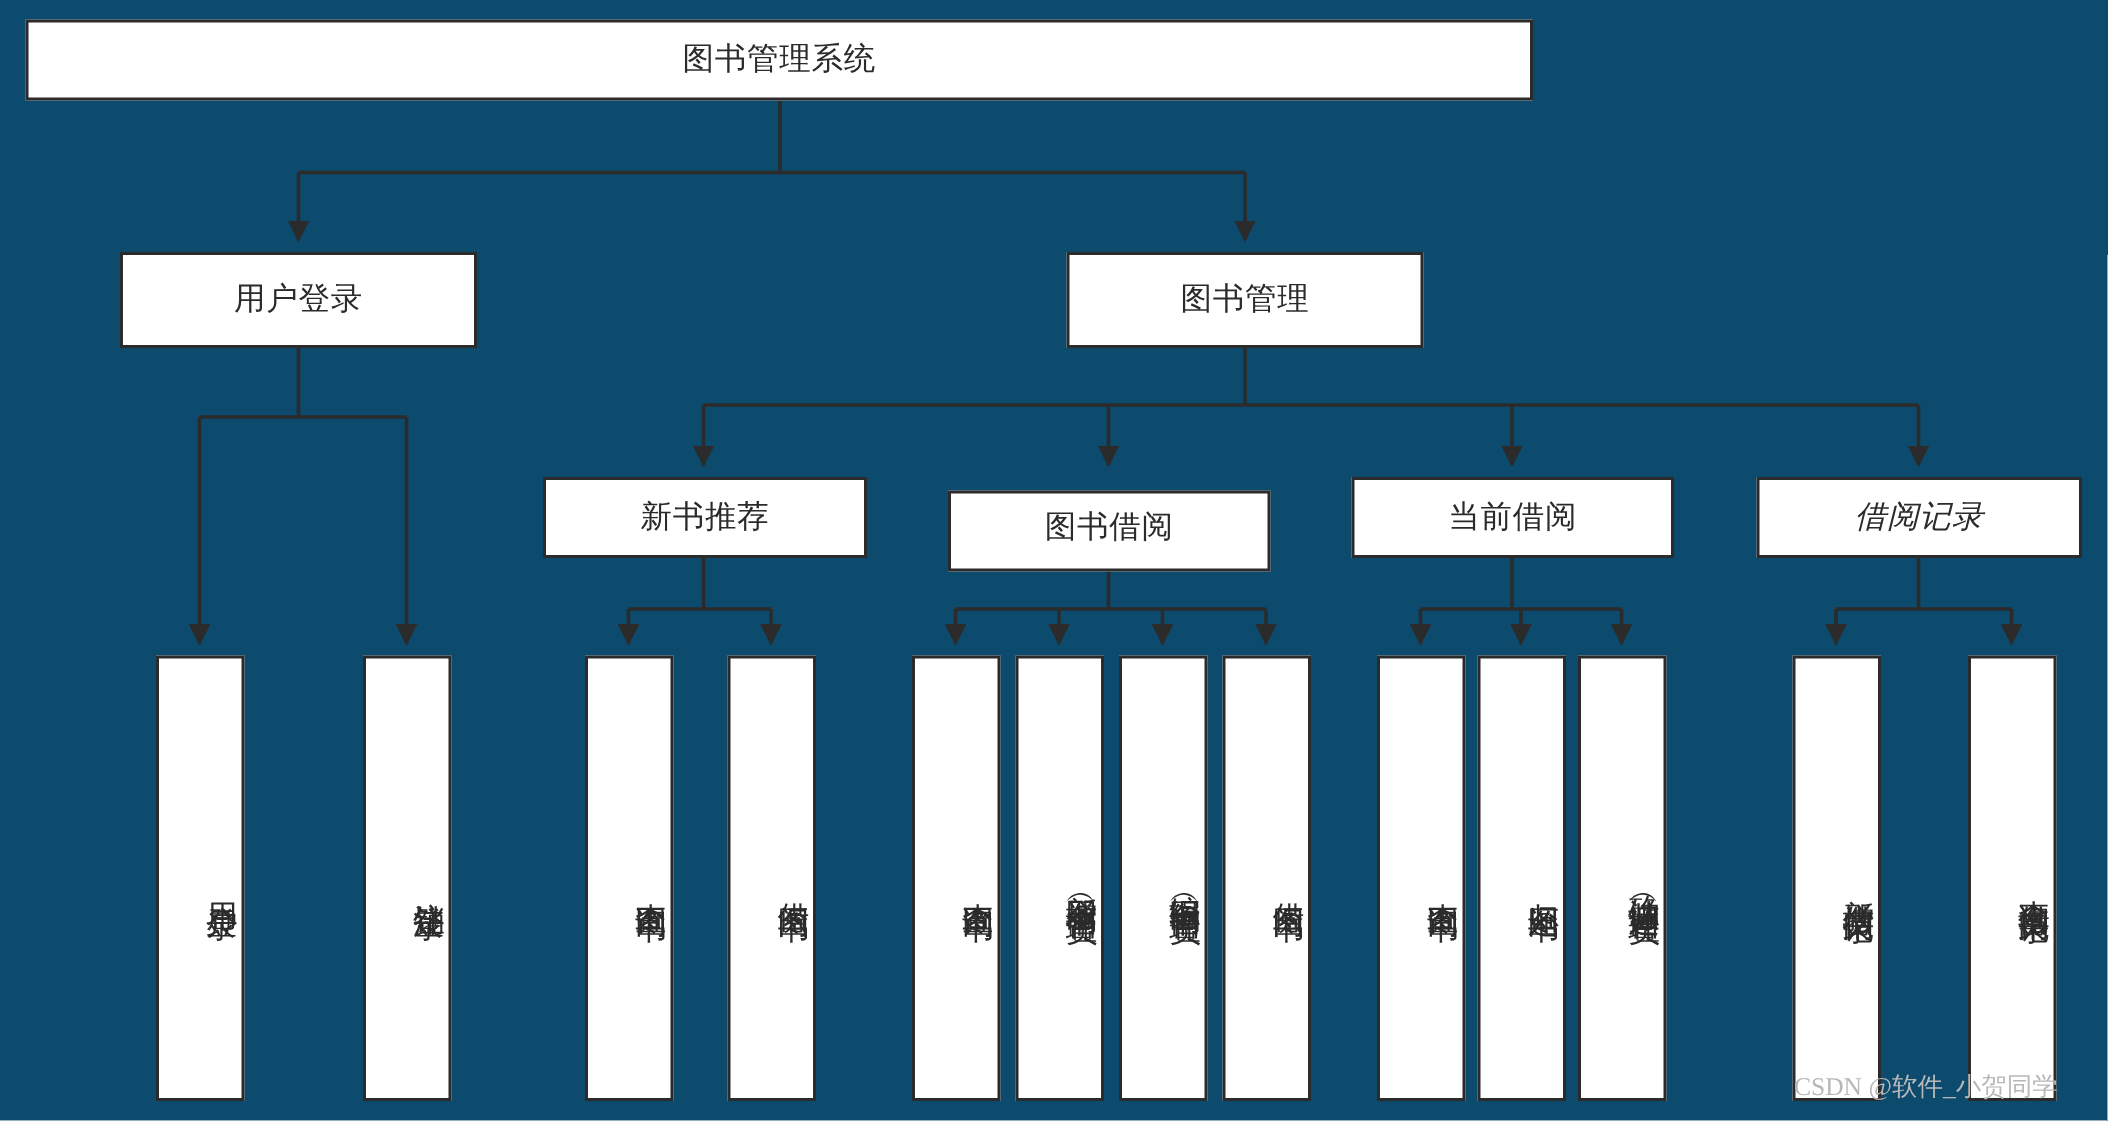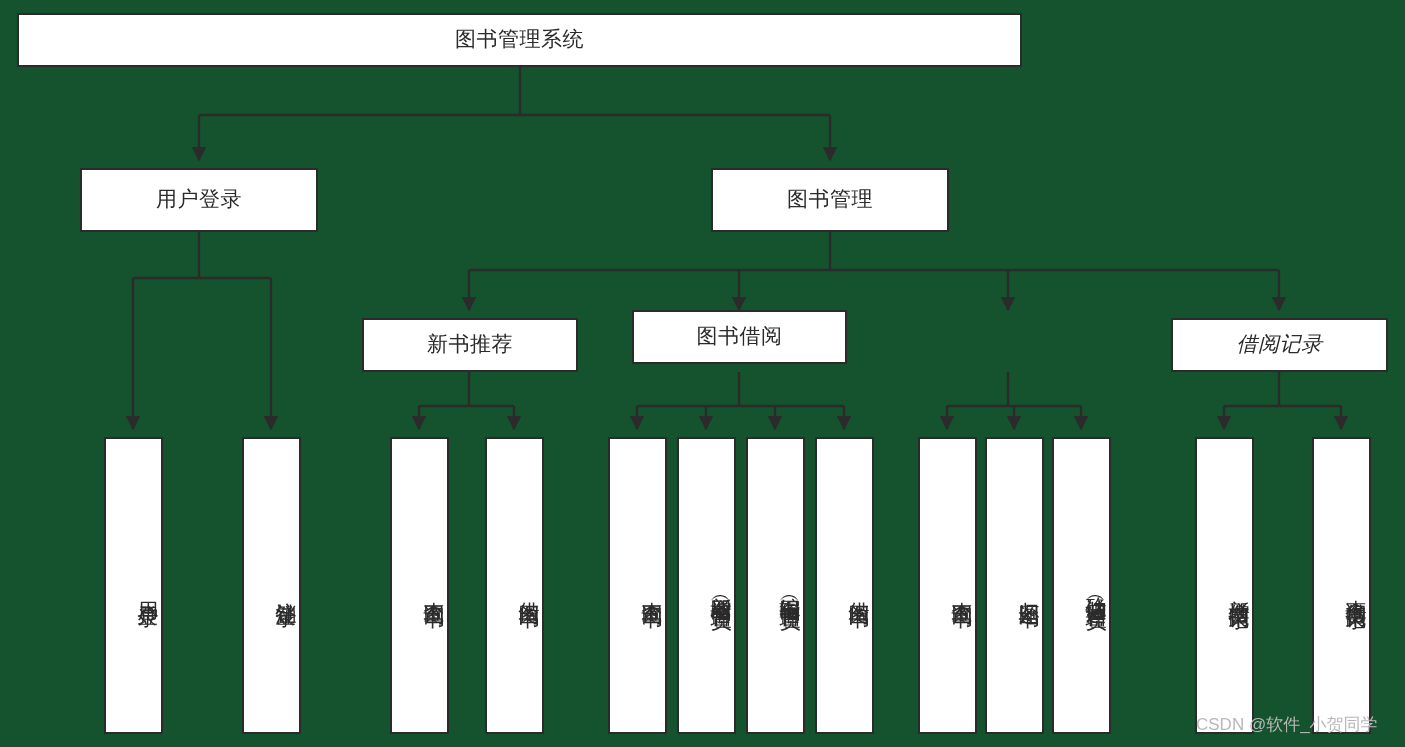--- a/index.html
+++ b/index.html
@@ -4,21 +4,21 @@
 <style>
   html, body {
     margin: 0;
     padding: 0;
     background: #ffffff;
   }
   #canvas {
     position: relative;
     width: 1405px;
     height: 747px;
-    background: #14532d;
+    background: #0c4a6e;
     font-family: "DejaVu Sans", "Liberation Sans", sans-serif;
     overflow: hidden;
   }
   #svg-layer {
     position: absolute;
     left: 0;
     top: 0;
     width: 1405px;
     height: 747px;
   }
@@ -55,21 +55,21 @@
     white-space: nowrap;
   }
   .watermark {
     position: absolute;
     left: 1196px;
     top: 713px;
     font-size: 17px;
     color: #b8b8b8;
     white-space: nowrap;
     z-index: 3;
-    font-family: Liberation Sans, sans-serif;
+    font-family: Liberation Serif, serif;
   }
 </style>
 </head>
 <body>
 
 <div id="canvas">
 
   <svg id="svg-layer" viewBox="0 0 1405 747" xmlns="http://www.w3.org/2000/svg">
     <defs>
       <marker id="arrow" viewBox="0 0 10 10" refX="9" refY="5" markerWidth="6" markerHeight="6" orient="auto-start-reverse">
@@ -127,22 +127,25 @@
   <div class="node horiz" style="left:80px; top:168px; width:238px; height:64px;">
     <span>用户登录</span>
   </div>
   <div class="node horiz" style="left:362px; top:318px; width:216px; height:54px;">
     <span>新书推荐</span>
   </div>
 
   <div class="node horiz" style="left:711px; top:168px; width:238px; height:64px;">
     <span>图书管理</span>
   </div>
-  <div class="node horiz" style="left:632px; top:310px; width:215px; height:54px;">
+  <div class="node horiz" style="left:632px; top:327px; width:215px; height:54px;font-family:Liberation Mono, monospace;">
     <span>图书借阅</span>
+  </div>
+  <div class="node horiz" style="left:901px; top:318px; width:215px; height:54px;">
+    <span>当前借阅</span>
   </div>
   <div class="node horiz" style="left:1171px; top:318px; width:217px; height:54px;font-style:italic;">
     <span>借阅记录</span>
   </div>
 
   <div class="node vert" style="left:104px; top:437px; width:59px; height:297px;">
     <span class="vlabel">用户登录</span>
   </div>
   <div class="node vert" style="left:242px; top:437px; width:59px; height:297px;">
     <span class="vlabel">注销登录</span>

